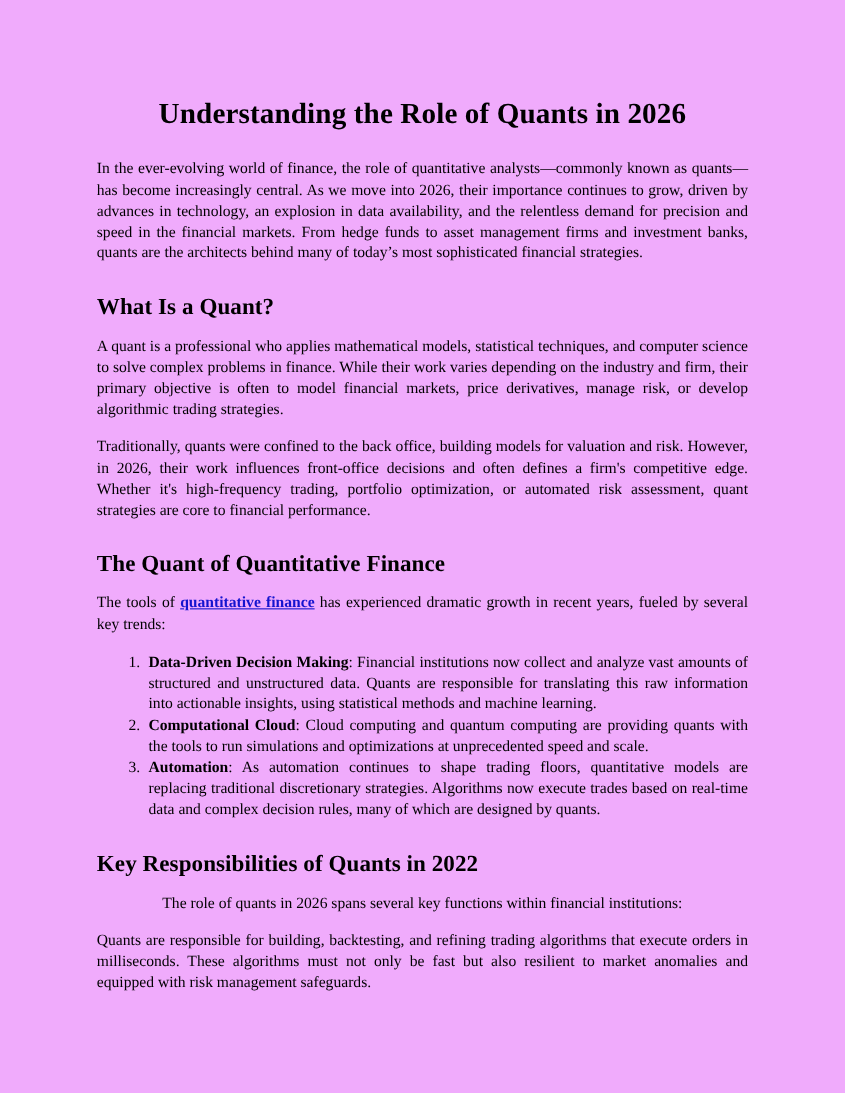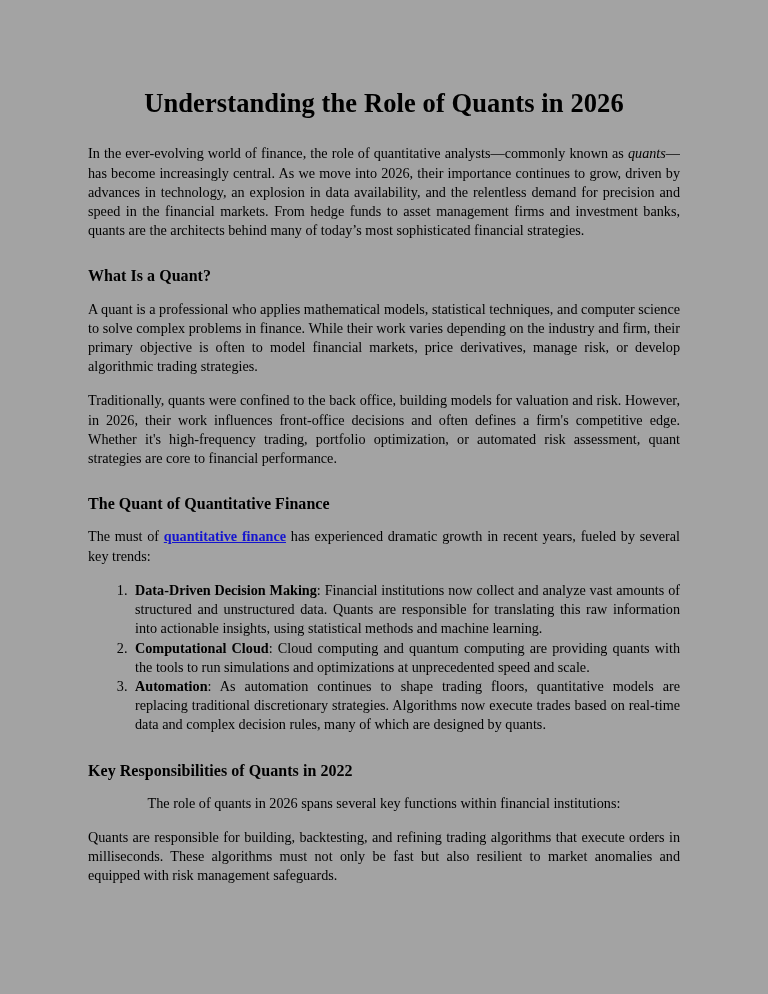--- a/index.html
+++ b/index.html
@@ -11,35 +11,35 @@
     width: 768px;
     height: 994px;
     font-family: "Liberation Serif", "DejaVu Serif", serif;
     color: #000000;
     -webkit-font-smoothing: antialiased;
   }
   .page {
     position: relative;
     width: 768px;
     height: 994px;
-    background: #a3a3a3;
+    background: #f0abfc;
     box-sizing: border-box;
     padding: 88px 88px 0 88px;
     overflow: hidden;
   }
   .doc-title {
     font-size: 26.5px;
     font-weight: bold;
     text-align: center;
     line-height: 1.15;
     margin: 0 0 26px 0;
     letter-spacing: 0.1px;
   }
   .h2 {
-    font-size: 16px;
+    font-size: 21px;
     font-weight: bold;
     line-height: 1.2;
     margin: 26px 0 14px 0;
     letter-spacing: 0.05px;
   }
   .h3 {
     font-size: 15px;
     font-weight: bold;
     line-height: 1.25;
     margin: 22px 0 14px 0;
@@ -62,21 +62,21 @@
     font-size: 14.2px;
     line-height: 19.2px;
   }
   ol.num-list > li {
     text-align: justify;
     text-justify: inter-word;
     margin: 0;
     padding-left: 4px;
   }
   .b { font-weight: bold; }
-  .i { font-style: italic; }
+  .i { }
   a.doclink {
     color: #1414cf;
     font-weight: bold;
     text-decoration: underline;
     margin-top: 32px;
   }
   .first-para { margin-top: 0; }
 </style>
 </head>
 <body>
@@ -88,21 +88,21 @@
   <p class="body first-para"><span>In the ever-evolving world of finance, the role of quantitative analysts—commonly known as </span><span class="i">quants</span><span>—has become increasingly central. As we move into 2026, their importance continues to grow, driven by advances in technology, an explosion in data availability, and the relentless demand for precision and speed in the financial markets. From hedge funds to asset management firms and investment banks, quants are the architects behind many of today’s most sophisticated financial strategies.</span></p>
 
   <h2 class="h2">What Is a Quant?</h2>
 
   <p class="body">A quant is a professional who applies mathematical models, statistical techniques, and computer science to solve complex problems in finance. While their work varies depending on the industry and firm, their primary objective is often to model financial markets, price derivatives, manage risk, or develop algorithmic trading strategies.</p>
 
   <p class="body">Traditionally, quants were confined to the back office, building models for valuation and risk. However, in 2026, their work influences front-office decisions and often defines a firm's competitive edge. Whether it's high-frequency trading, portfolio optimization, or automated risk assessment, quant strategies are core to financial performance.</p>
 
   <h2 class="h2">The Quant of Quantitative Finance</h2>
 
-  <p class="body"><span>The must of </span><a class="doclink" href="#">quantitative finance</a><span> has experienced dramatic growth in recent years, fueled by several key trends:</span></p>
+  <p class="body"><span>The tools of </span><a class="doclink" href="#">quantitative finance</a><span> has experienced dramatic growth in recent years, fueled by several key trends:</span></p>
 
   <ol class="num-list">
     <li><span class="b">Data-Driven Decision Making</span><span>: Financial institutions now collect and analyze vast amounts of structured and unstructured data. Quants are responsible for translating this raw information into actionable insights, using statistical methods and machine learning.</span></li>
     <li><span class="b">Computational Cloud</span><span>: Cloud computing and quantum computing are providing quants with the tools to run simulations and optimizations at unprecedented speed and scale.</span></li>
     <li><span class="b">Automation</span><span>: As automation continues to shape trading floors, quantitative models are replacing traditional discretionary strategies. Algorithms now execute trades based on real-time data and complex decision rules, many of which are designed by quants.</span></li>
   </ol>
 
   <h2 class="h2">Key Responsibilities of Quants in 2022</h2>
 
   <p class="body noindent">The role of quants in 2026 spans several key functions within financial institutions:</p>

